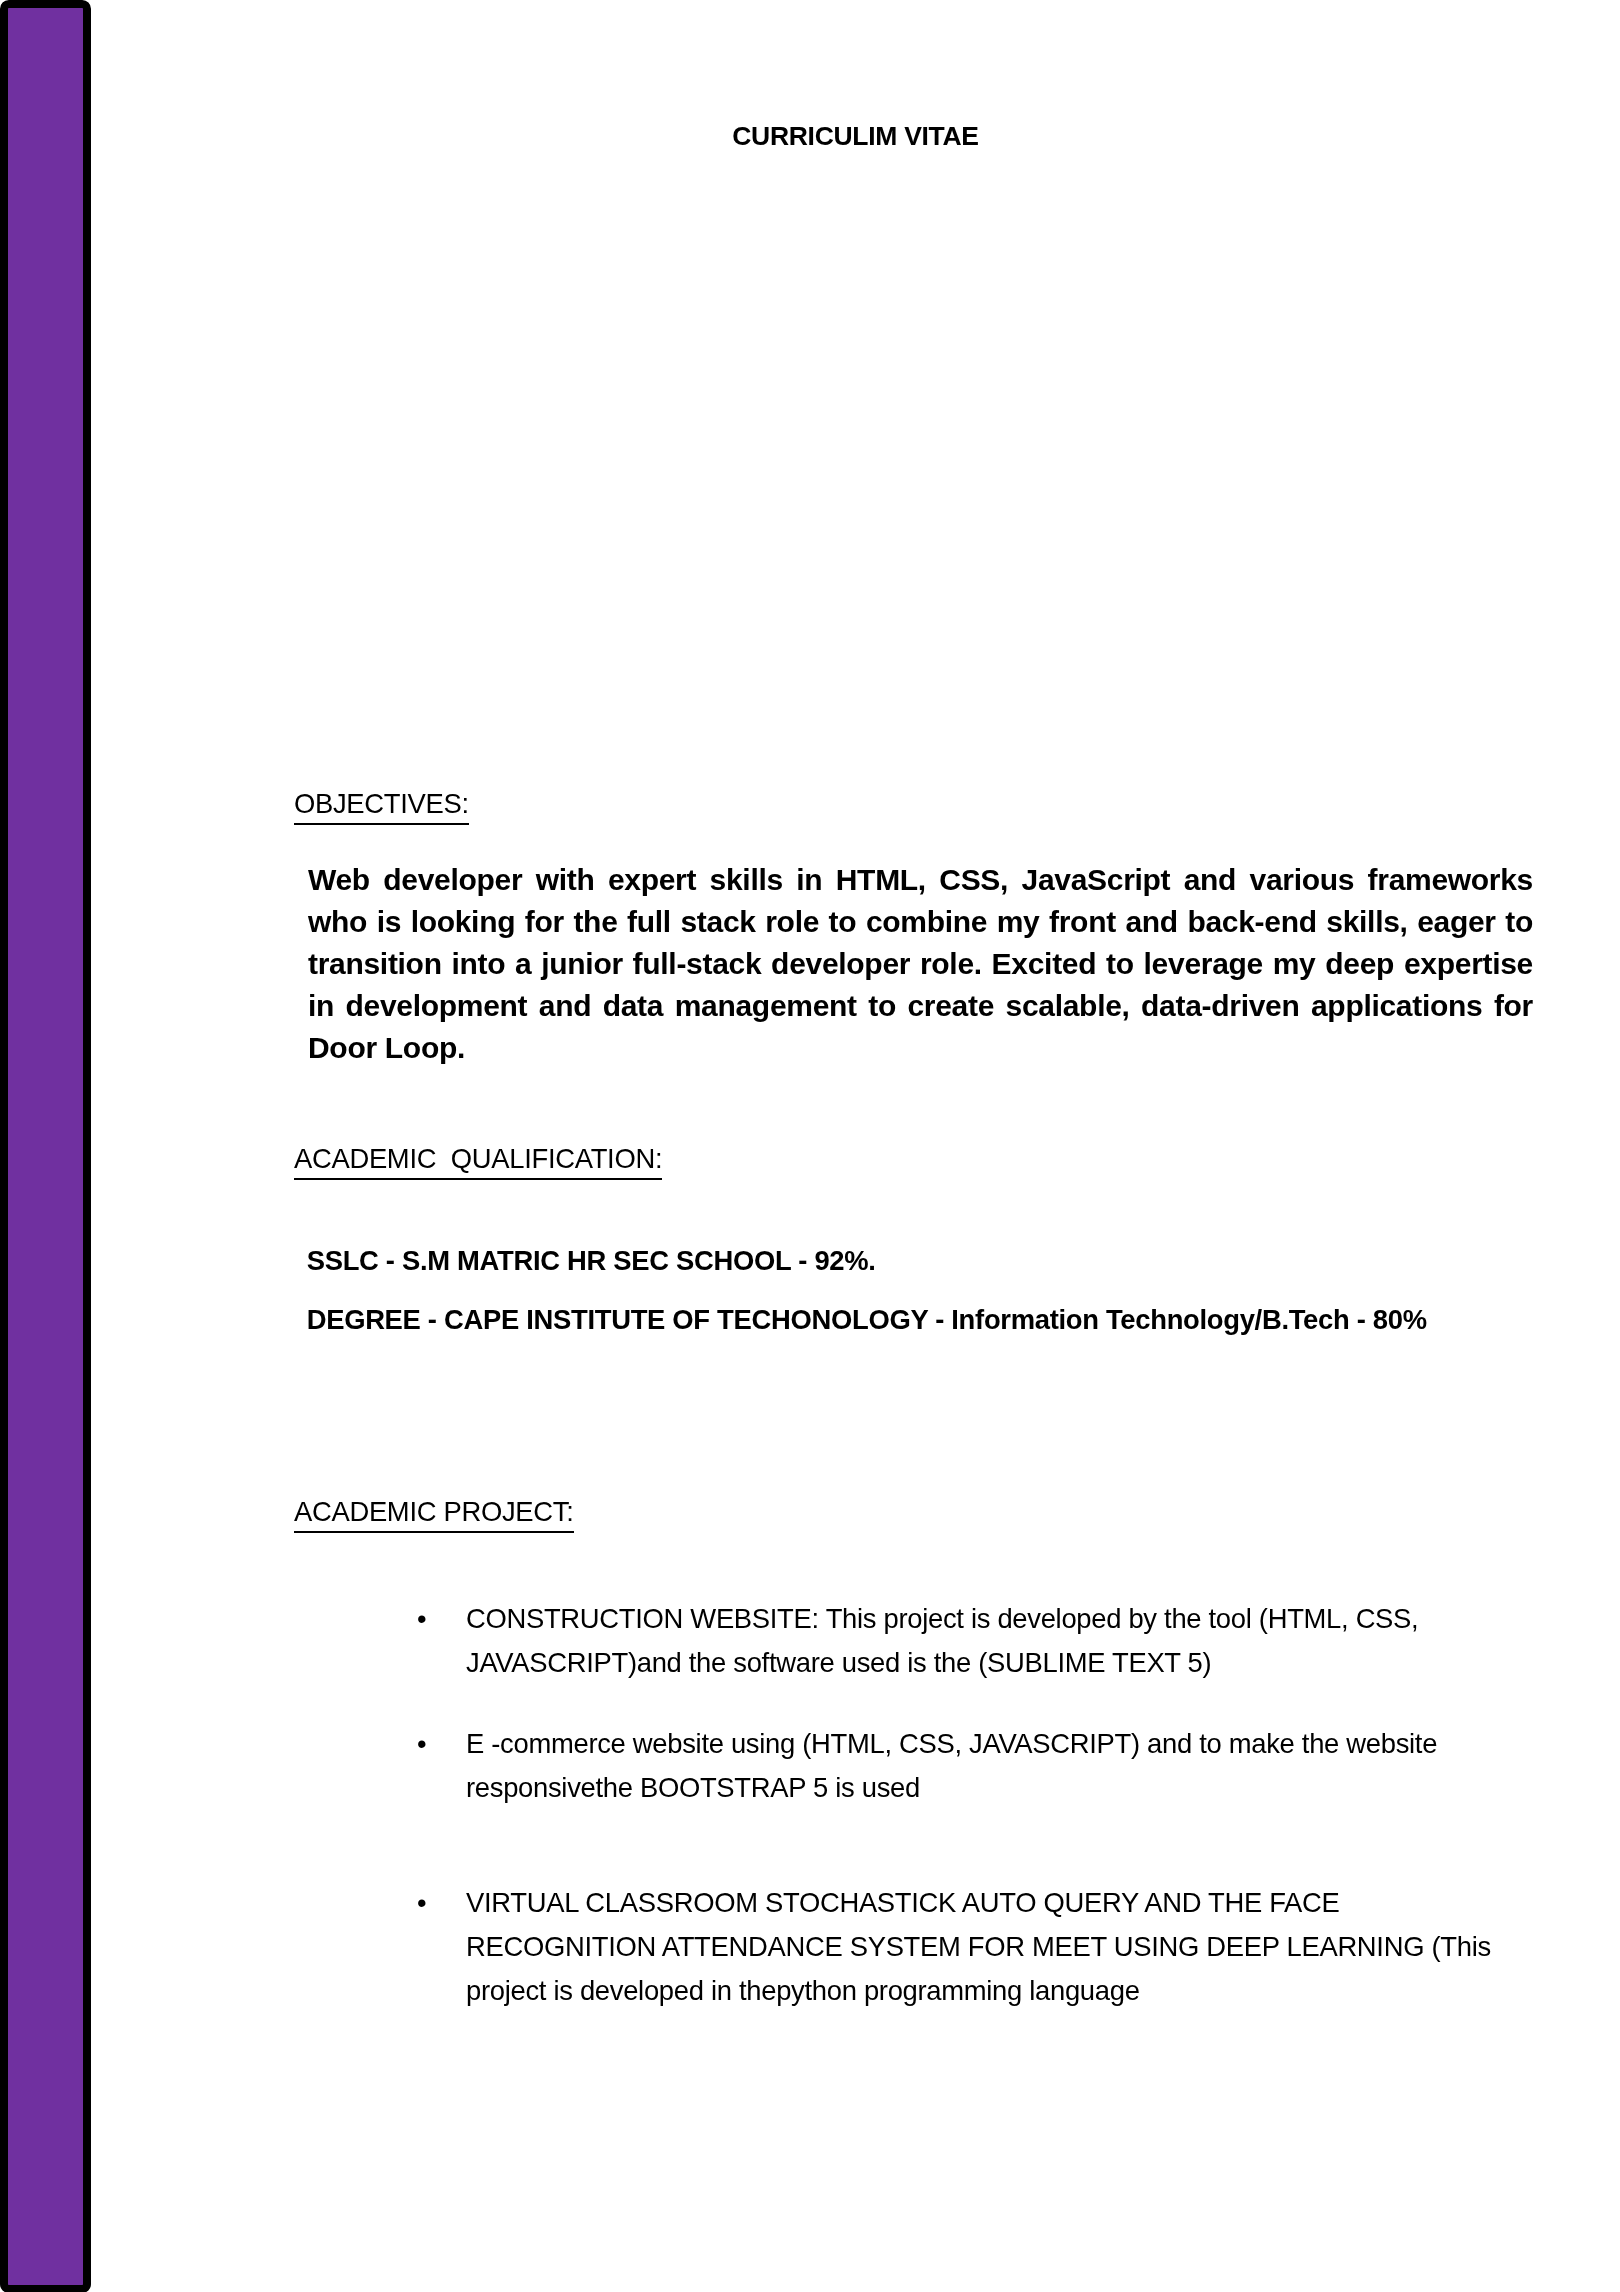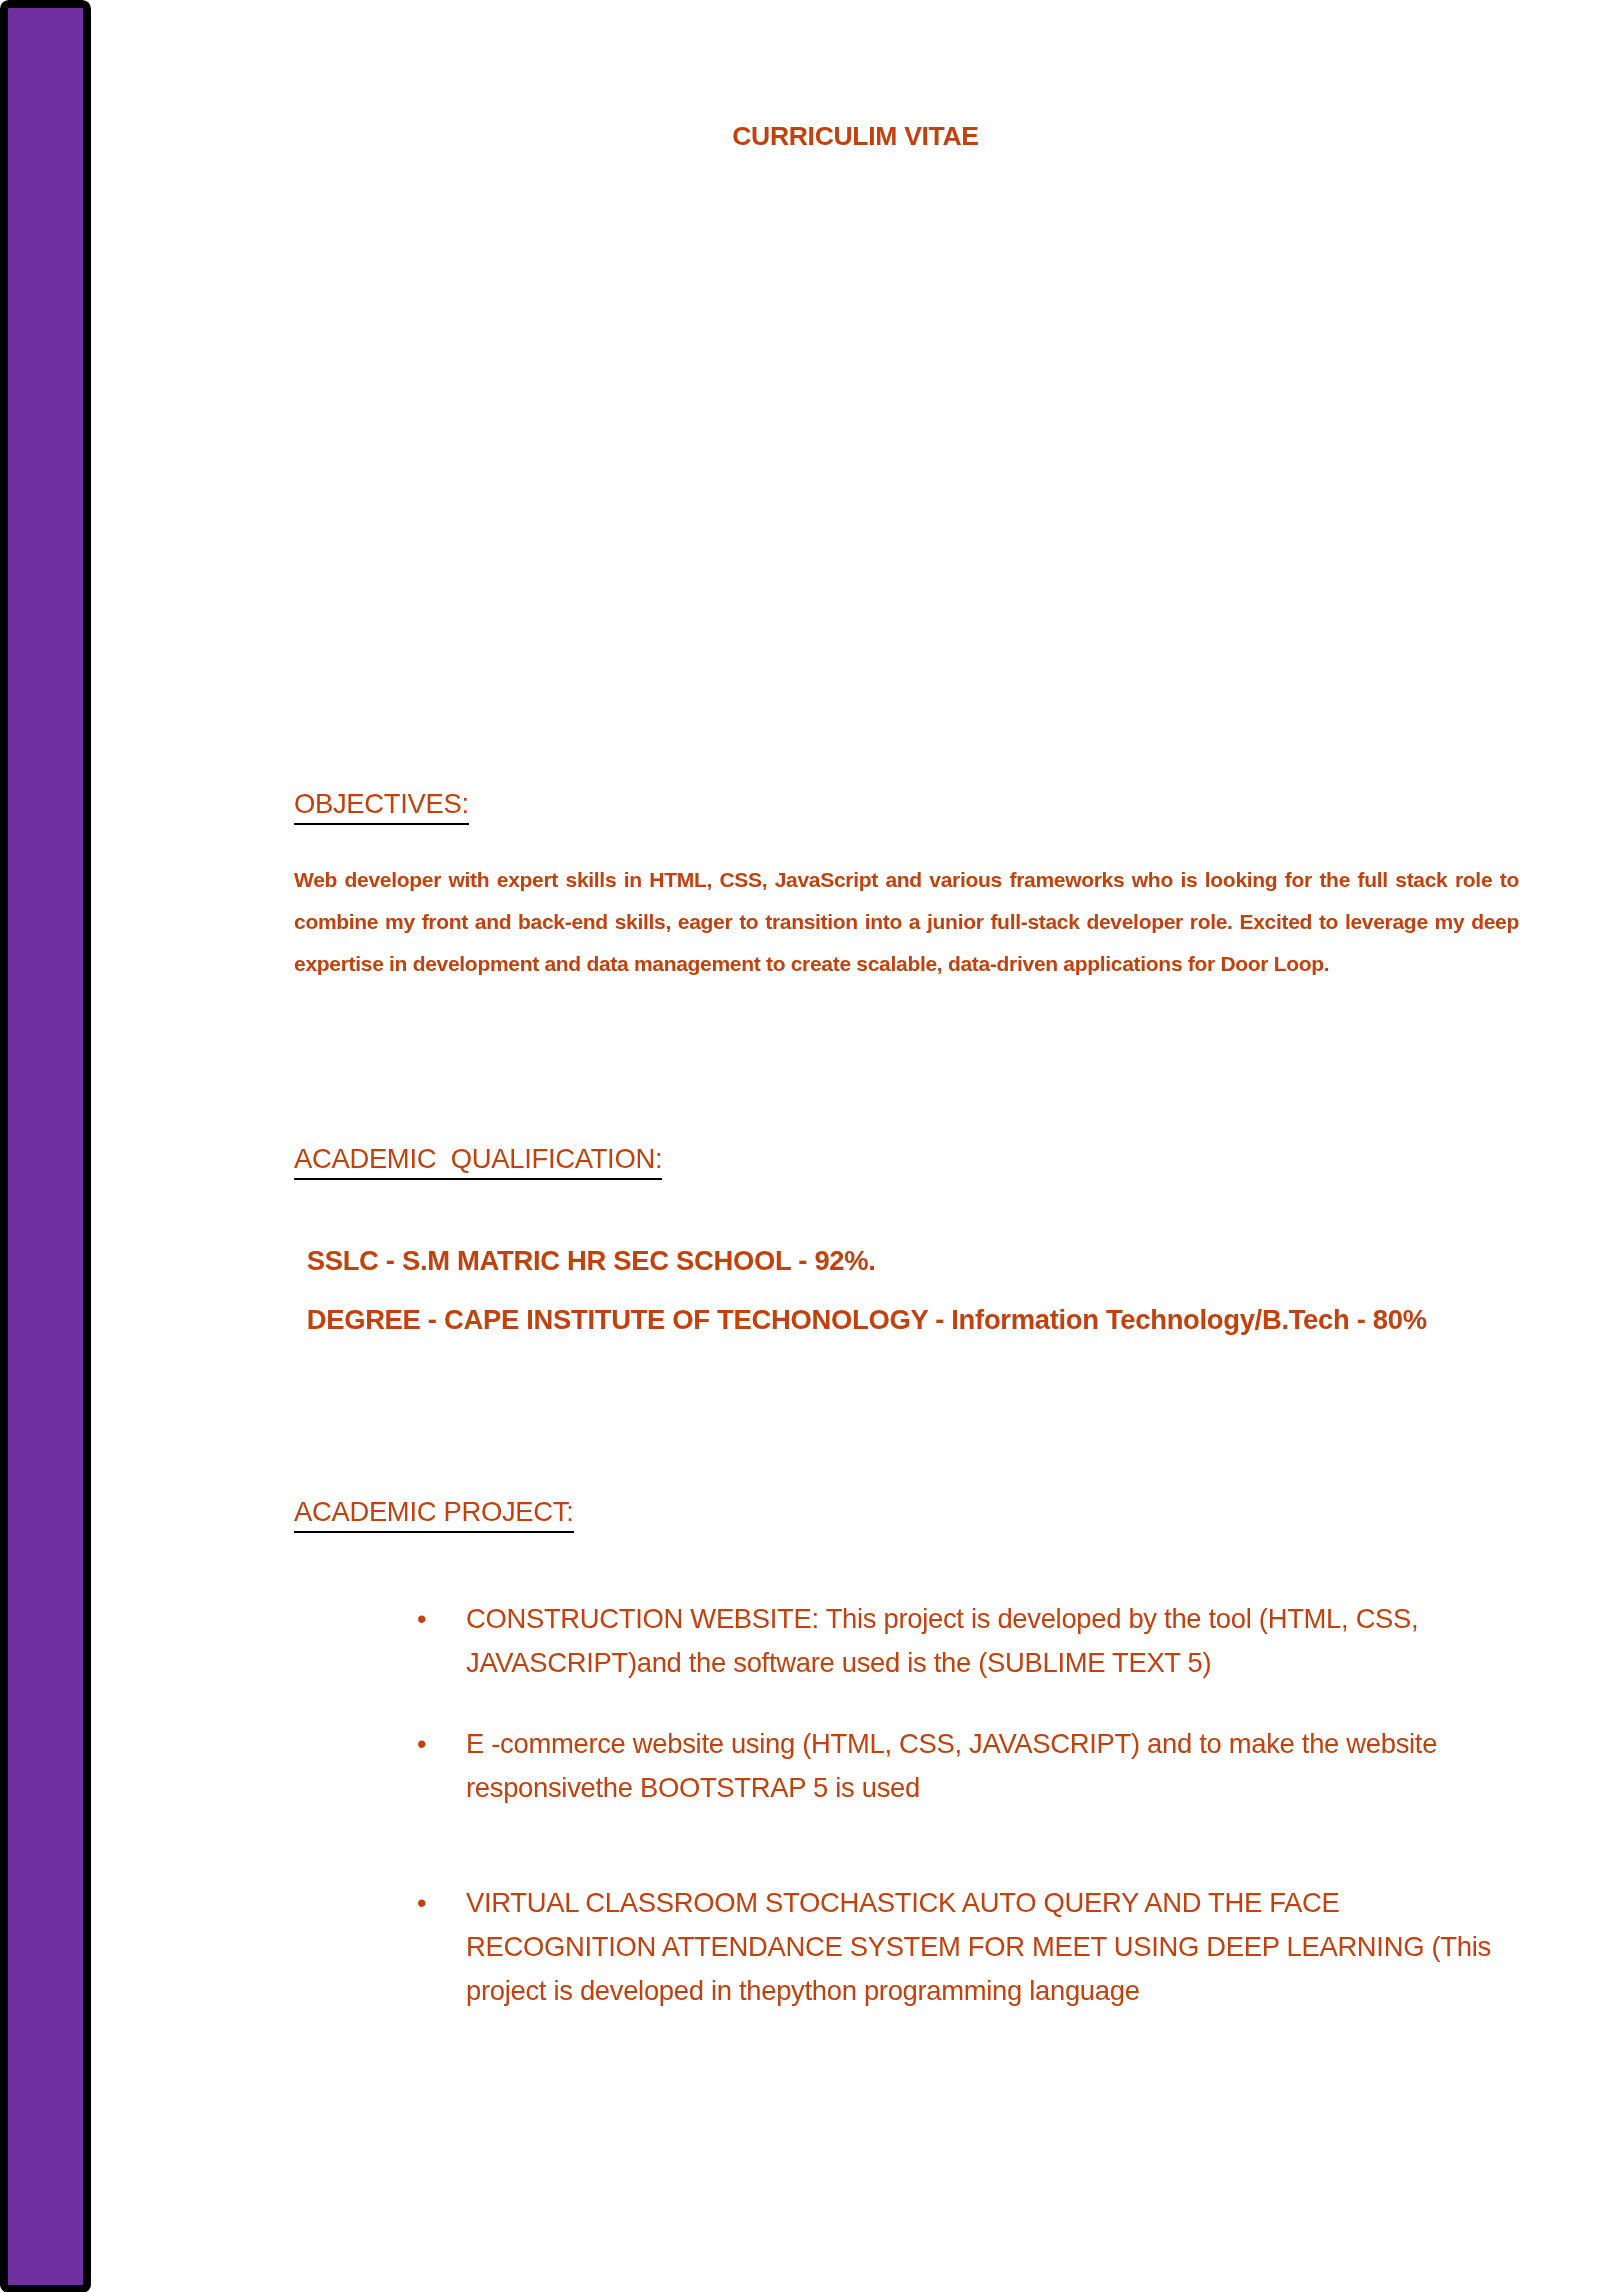--- a/index.html
+++ b/index.html
@@ -2,21 +2,21 @@
 <html><head>
 <meta charset="utf-8">
 <style>
   html,body { margin:0; padding:0; background:#e8e8e8; }
   .page {
     position:relative;
     width:1620px; height:2293px;
     background:#FFFFFF;
     overflow:hidden;
     font-family:"Liberation Sans","DejaVu Sans",sans-serif;
-    color:#c2410c;
+    color:#000000;
     letter-spacing:-0.3px;
   }
   
   .accent-bar {
     position:absolute; left:0; top:0;
     width:91px; height:2293px;
     background:#7030A0;
     border:8.8px solid #000000;
     border-radius:8.8px;
     box-sizing:border-box;
@@ -41,24 +41,24 @@
     border-bottom:2.9px solid #000000;
     padding-bottom:2px;
     white-space:pre; 
   }
   #obj-head { top:786px; }
   #aq-head  { top:1141px; }
   #ap-head  { top:1494px; }
 
   
   .objectives-par {
-    position:absolute; left:294px; top:859px;
+    position:absolute; left:308px; top:859px;
     width:1225px;
     margin:0;
-    font-size:21px; font-weight:700;
+    font-size:30px; font-weight:700;
     line-height:42px;
     text-align:justify;
   }
 
   
   .aq-list {
     position:absolute; left:294px; top:1243px;
     width:1225px;
     margin:0; padding:0 0 0 12.7px;
     list-style:none;

